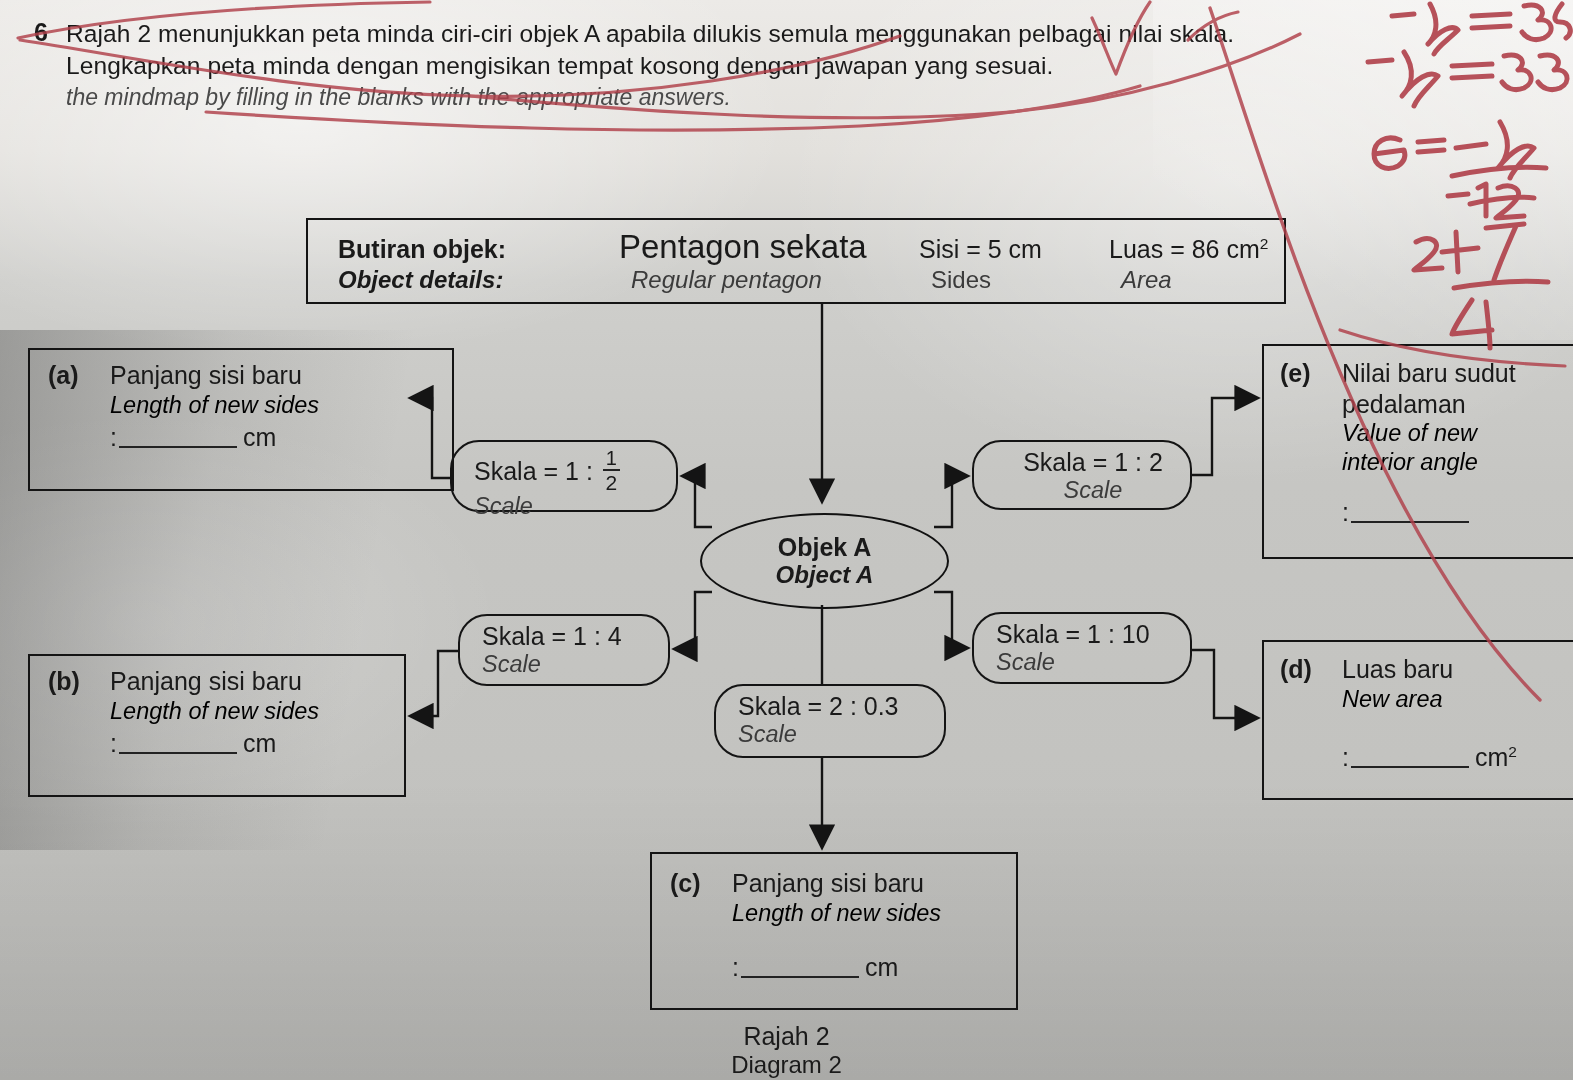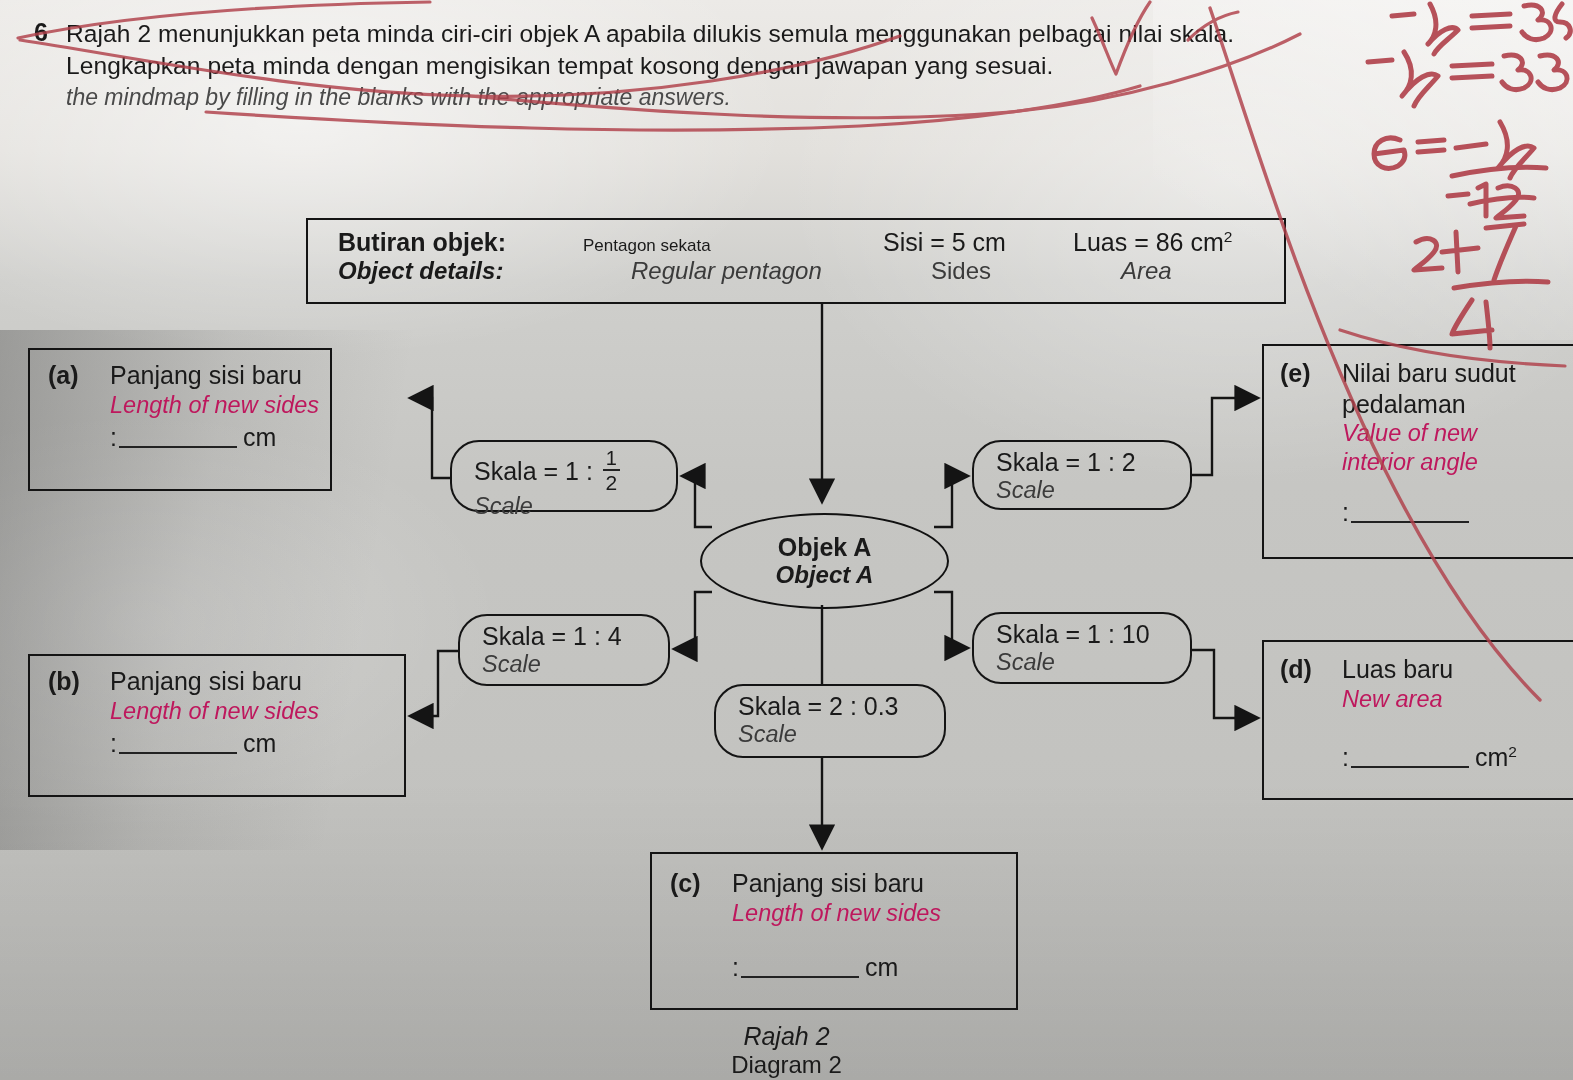--- a/index.html
+++ b/index.html
@@ -41,75 +41,75 @@
   .header{position:absolute;left:0;top:0;width:1450px;padding:18px 0 0 0;z-index:6;}
   .qline{display:flex;align-items:flex-start;}
   .qnum{width:66px;text-align:left;padding-left:34px;font-size:25px;font-weight:700;box-sizing:border-box;}
   .qbody{width:1340px;}
   .ms{font-size:24.5px;line-height:1.30;letter-spacing:0.1px;}
   .en{font-size:23px;line-height:1.34;font-style:italic;color:#4a4a4a;}
 
   
   .bx{position:absolute;border:2px solid #141414;box-sizing:border-box;background:transparent;z-index:4;}
   .bx .l1{font-size:25px;line-height:1.22;}
-  .bx .l2{font-size:23.5px;line-height:1.22;font-style:italic;color:#be185d;}
+  .bx .l2{font-size:23.5px;line-height:1.22;font-style:italic;color:#000000;}
   .lbl{display:inline-block;width:62px;font-weight:700;}
   .ind{padding-left:62px;}
   .blank{
     display:inline-block;width:118px;border-bottom:2px solid #222;height:17px;
     vertical-align:-2px;margin:0 6px 0 2px;
   }
   .ansrow{font-size:25px;margin-top:4px;padding-left:62px;}
 
   
   #detail-box{left:306px;top:218px;width:980px;height:86px;padding:8px 0 0 30px;}
   #detail-box .row{display:flex;align-items:baseline;}
   #detail-box .c1{width:245px;font-weight:700;font-size:25px;}
   #detail-box .c1i{width:245px;font-weight:700;font-size:24px;font-style:italic;}
-  #detail-box .c2{width:300px;font-size:17px;}
+  #detail-box .c2{width:300px;font-size:33px;margin-left:36px;}
   #detail-box .c2i{width:300px;font-size:24px;font-style:italic;color:#3b3b3b;margin-left:48px;}
   #detail-box .c3{width:190px;font-size:25px;}
   #detail-box .c3i{width:190px;font-size:24px;color:#3b3b3b;}
   #detail-box .c4{font-size:25px;}
   #detail-box .c4i{font-size:24px;font-style:italic;color:#3b3b3b;}
   sup{font-size:0.62em;vertical-align:super;}
 
   
-  #box-a{left:28px;top:348px;width:304px;height:143px;padding:10px 0 0 18px;}
+  #box-a{left:28px;top:348px;width:426px;height:143px;padding:10px 0 0 18px;}
   #box-b{left:28px;top:654px;width:378px;height:143px;padding:10px 0 0 18px;}
   #box-c{left:650px;top:852px;width:368px;height:158px;padding:14px 0 0 18px;}
   #box-d{left:1262px;top:640px;width:320px;height:160px;padding:12px 0 0 16px;}
   #box-e{left:1262px;top:344px;width:320px;height:215px;padding:12px 0 0 16px;}
 
   
   .sc{padding:6px 0 0 22px;border-radius:29px;}
   #scale-half{left:450px;top:440px;width:228px;height:72px;}
   #scale-4{left:458px;top:614px;width:212px;height:72px;}
-  #scale-2{left:972px;top:440px;width:220px;height:70px;}
+  #scale-2{left:972px;top:440px;width:220px;height:70px;text-align:center;}
   #scale-10{left:972px;top:612px;width:220px;height:72px;}
   #scale-2-03{left:714px;top:684px;width:232px;height:74px;}
   .sc .l1{font-size:25px;line-height:1.16;white-space:nowrap;}
   .sc .l2{font-size:23.5px;line-height:1.16;font-style:italic;color:#3b3b3b;}
   .frac{display:inline-block;vertical-align:-10px;text-align:center;line-height:1;margin-left:3px;}
   .frac .num{display:block;font-size:20px;border-bottom:2px solid #222;padding:0 3px 1px;}
   .frac .den{display:block;font-size:21px;padding-top:1px;}
 
   
   #object-node{
     position:absolute;left:700px;top:513px;width:245px;height:92px;
     border:2.5px solid #111;border-radius:50%;
     display:flex;flex-direction:column;align-items:center;justify-content:center;
     z-index:5;background:transparent;
   }
   #object-node .o1{font-size:25px;font-weight:700;line-height:1.1;}
   #object-node .o2{font-size:24px;font-weight:700;font-style:italic;line-height:1.1;}
 
   
   #caption{position:absolute;left:0;top:1022px;width:1573px;text-align:center;z-index:5;}
-  #caption .cm{font-size:25px;line-height:1.15;font-style:italic;}
+  #caption .cm{font-size:25px;line-height:1.15;}
   #caption .ce{font-size:24px;line-height:1.15;}
 
   svg.wires{position:absolute;left:0;top:0;width:1573px;height:1080px;z-index:3;pointer-events:none;}
   svg.ink{position:absolute;left:0;top:0;width:1573px;height:1080px;z-index:9;pointer-events:none;}
 </style>
 </head>
 <body>
 
 <div class="paper"></div>
 <div class="shade-topright"></div>

